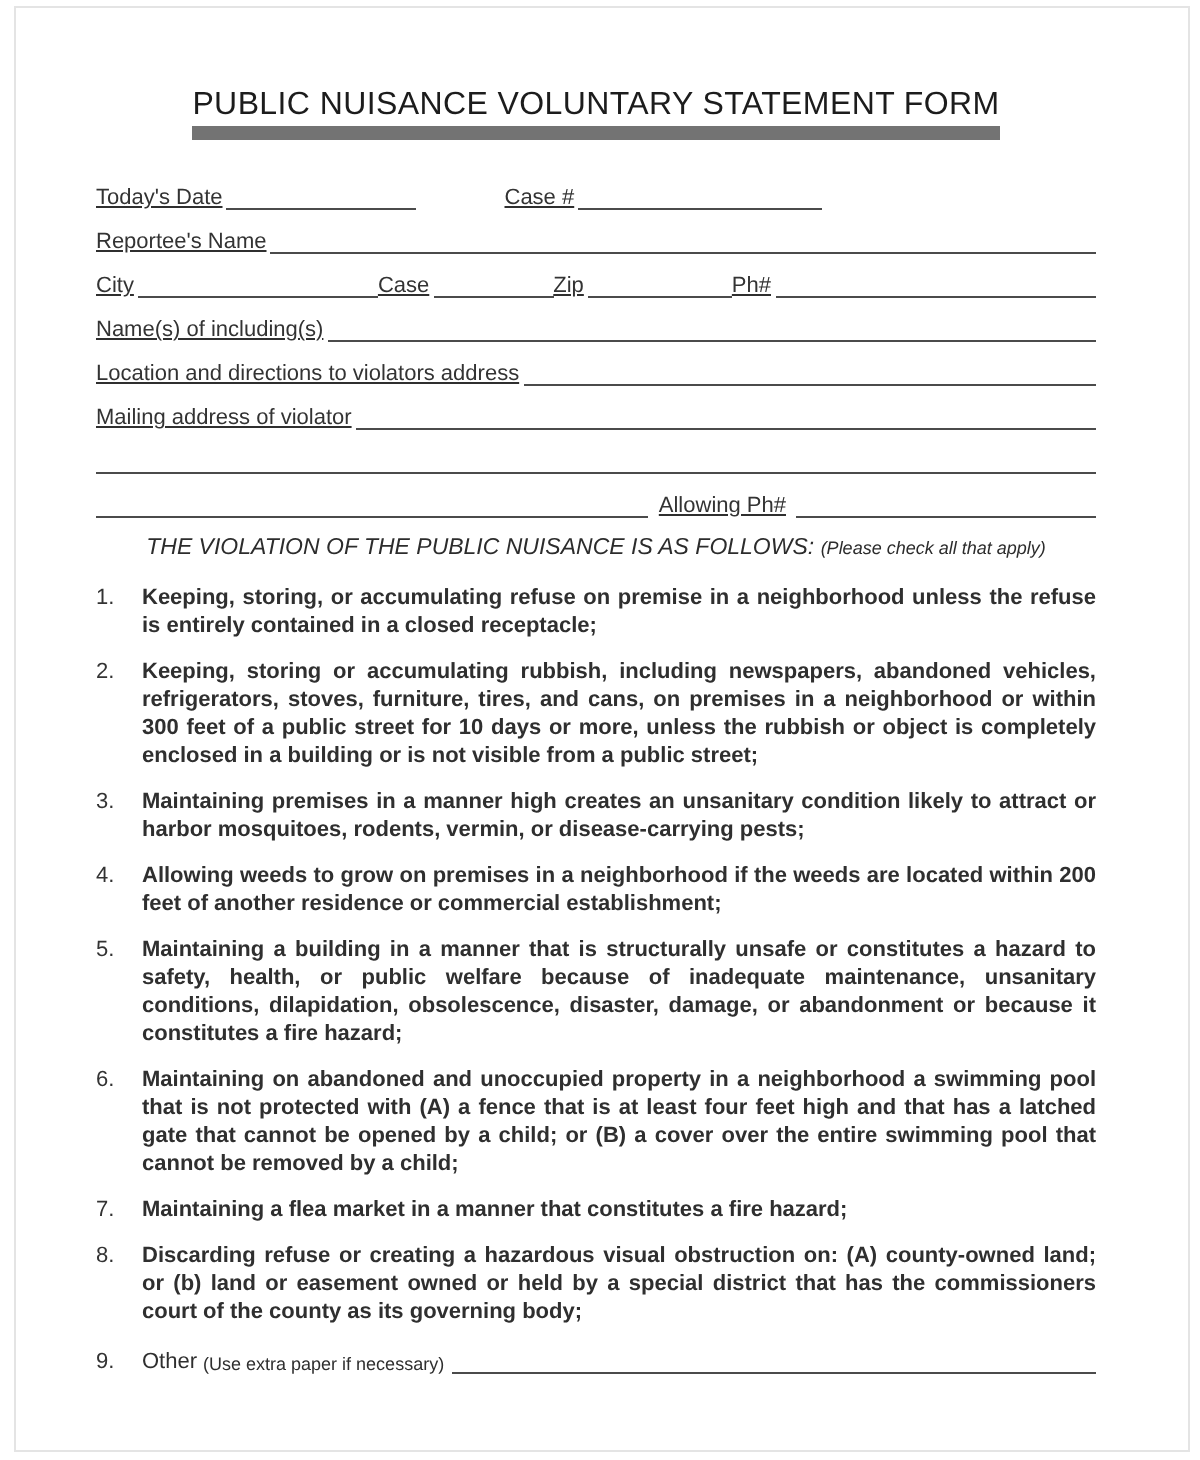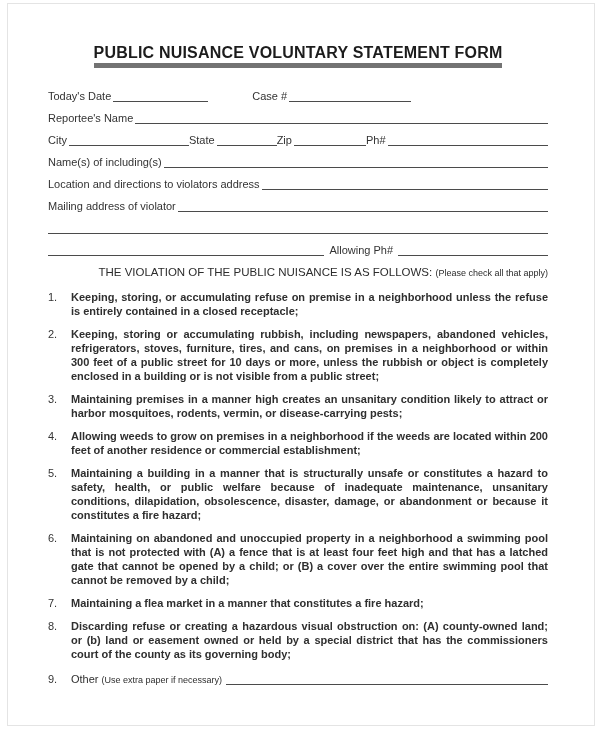--- a/index.html
+++ b/index.html
@@ -14,45 +14,45 @@
   .frame{
     position:absolute;left:7px;top:3px;right:5px;bottom:4px;
     border:1px solid #e4e4e4;pointer-events:none;
   }
   .content{position:relative;padding:44px 52px 0 48px;}
 
   
   .title-wrap{text-align:center;margin-bottom:22px;}
   .title{
     display:inline-block;
-    font-size:16px;font-weight:bold;letter-spacing:.2px;
+    font-size:16px;font-weight:normal;letter-spacing:.2px;
     color:#1c1c1c;
-    border-bottom:5px solid #737373;
+    border-bottom:7px solid #737373;
     padding-bottom:1px;
   }
 
   
-  .frow{display:flex;align-items:flex-start;height:14px;margin-bottom:8px;font-size:11px;}
+  .frow{display:flex;align-items:center;height:14px;margin-bottom:8px;font-size:11px;text-decoration:underline;}
   .lbl{white-space:nowrap;padding-right:2px;color:#333;}
   .blank{border-bottom:1px solid #4b4b4b;height:11px;}
   .grow{flex:1 1 auto;}
   .w95{width:95px;flex:none;}
   .sp44{width:44px;flex:none;}
   .w122{width:122px;flex:none;}
   .w120{width:120px;flex:none;}
   .w60{width:60px;flex:none;}
   .w72{width:72px;flex:none;}
   .w150{width:150px;flex:none;}
   .grow19{flex:1.9 1 auto;}
   .vph-lbl{padding:0 5px;}
 
   
   .vheading{
-    text-align:right;font-size:11.5px;color:#2c2c2c;
-    margin:4px 0 12px;white-space:nowrap;
+    text-align:center;font-size:11.5px;color:#2c2c2c;
+    margin:4px 0 12px;white-space:nowrap;font-style:italic;
   }
   .vnote{font-size:9px;}
 
   
   .vlist{margin-top:2px;}
   .item{display:flex;margin-bottom:9px;font-size:11px;line-height:14px;}
   .num{width:23px;flex:none;color:#333;}
   .itext{flex:1;text-align:justify;color:#2f2f2f;font-weight:bold;}
   .item-other{display:flex;align-items:flex-end;height:15px;font-size:11px;}
   .other-note{font-size:9px;padding:0 4px 0 3px;white-space:nowrap;margin-top:33px;}
@@ -78,21 +78,21 @@
 
     <div class="frow">
       <span class="lbl">Reportee's Name</span>
       <span class="blank grow"></span>
     </div>
 
 
     <div class="frow">
       <span class="lbl">City</span>
       <span class="blank w120"></span>
-      <span class="lbl">State</span>
+      <span class="lbl">Case</span>
       <span class="blank w60"></span>
       <span class="lbl">Zip</span>
       <span class="blank w72"></span>
       <span class="lbl">Ph#</span>
       <span class="blank grow"></span>
     </div>
 
     <div class="frow">
       <span class="lbl">Name(s) of including(s)</span>
       <span class="blank grow"></span>

